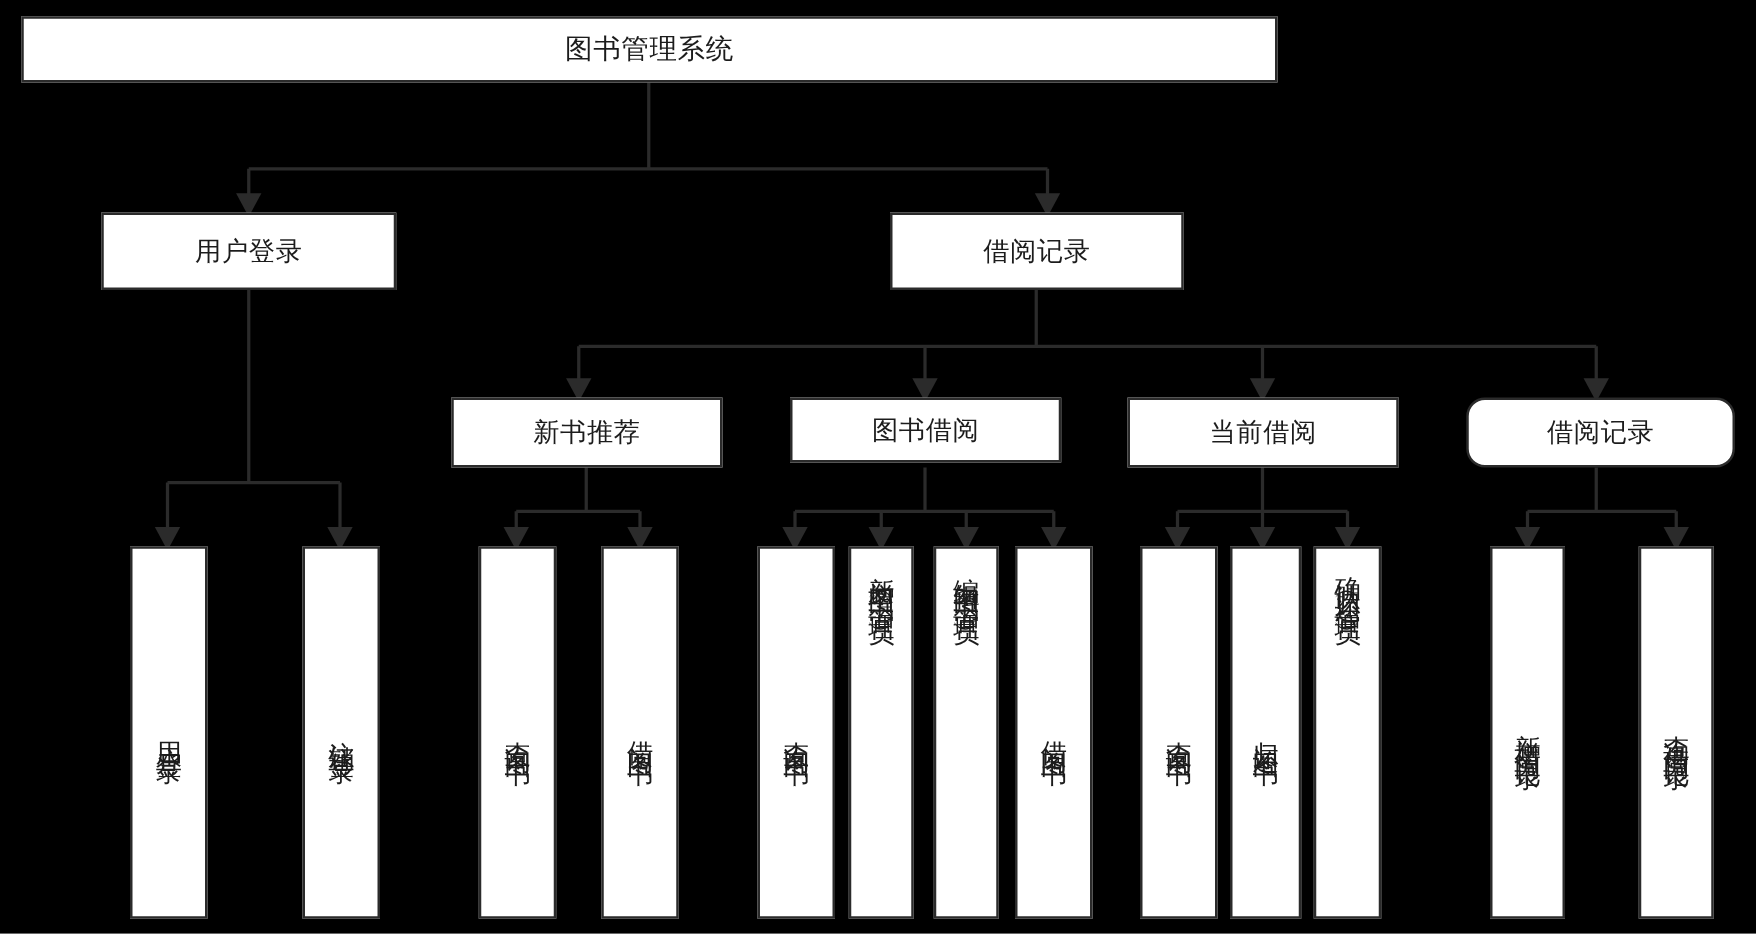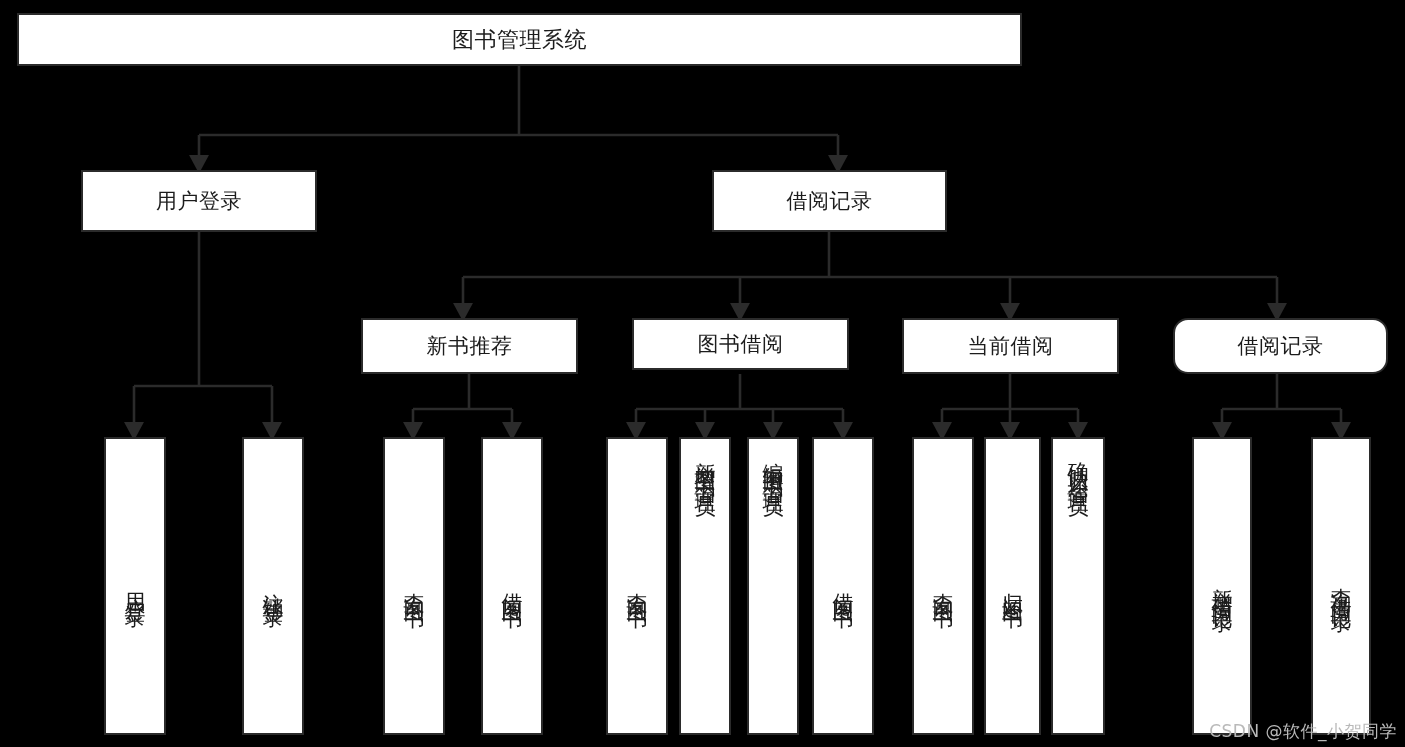--- a/index.html
+++ b/index.html
@@ -190,15 +190,14 @@
     <span class="vlbl">确认归还（管理员）</span>
   </div>
 
   <div class="leaf centered" style="left:1192px; top:437px; width:60px; height:298px;">
     <span class="vlbl">新增借阅记录</span>
   </div>
   <div class="leaf centered" style="left:1311px; top:437px; width:60px; height:298px;">
     <span class="vlbl">查询借阅记录</span>
   </div>
 
-  <div class="watermark">CSDN @软件_小贺同学</div>
 
 </div>
 
 </body></html>

